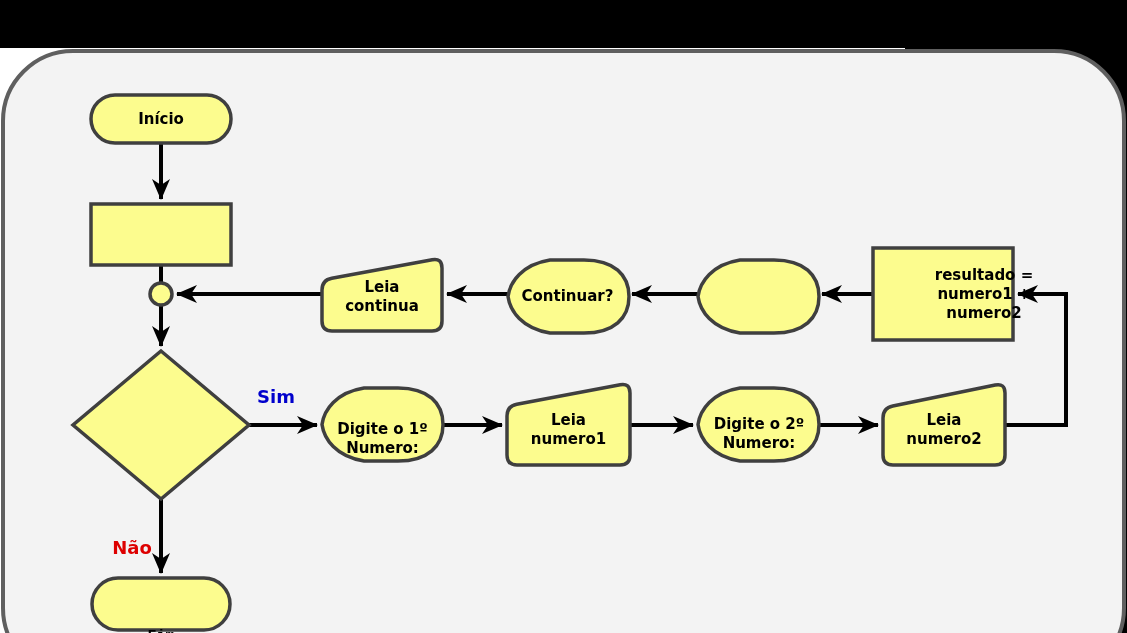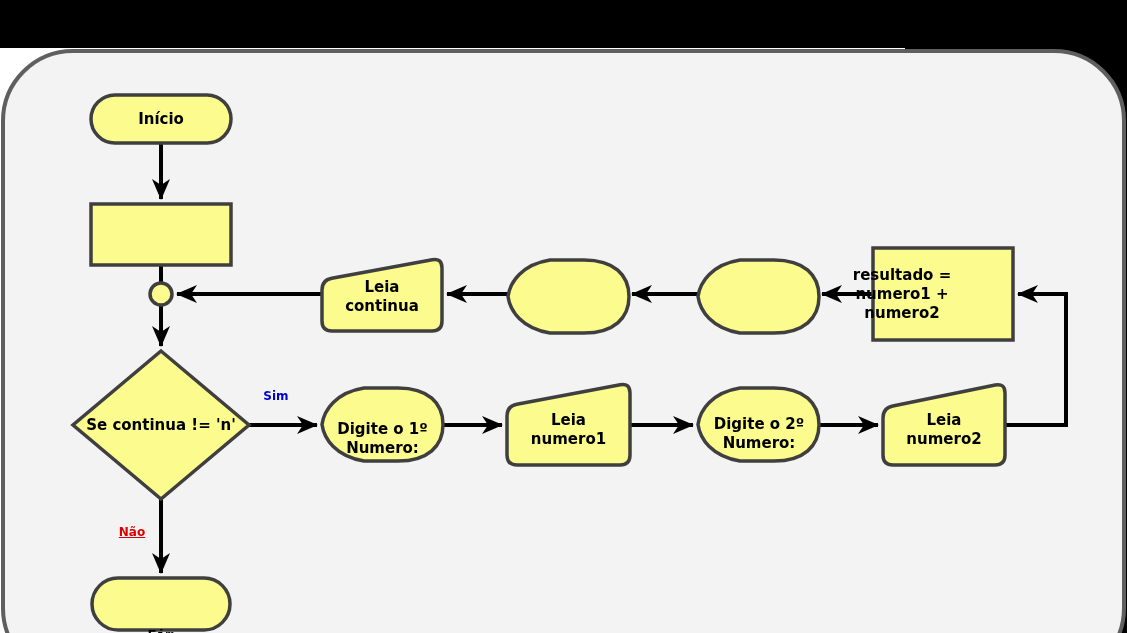--- a/index.html
+++ b/index.html
@@ -54,21 +54,21 @@
     color: #000000;
     white-space: pre-line;
     pointer-events: none;
   }
   .branch-label {
     position: absolute;
     display: flex;
     align-items: center;
     justify-content: center;
     font-weight: bold;
-    font-size: 12px;
+    font-size: 18px;
     pointer-events: none;
   }
   #sim-label { color: #0000CC; }
   #nao-label { color: #DD0000; }
 </style>
 </head>
 <body>
 
 <div id="stage">
   <div id="canvas-frame"></div>
@@ -122,41 +122,41 @@
                L 442,273 Q 442,283 432,283 L 332,283 Q 322,283 322,273 Z"></path>
 
       <rect class="node-shape" x="873" y="200" width="140" height="92"></rect>
       <rect class="node-shape" x="92" y="530" width="138" height="52" rx="26" ry="26"></rect>
     </g>
   </svg>
 
   <div class="node-label" style="left:91px; top:47px; width:140px; height:48px;">Início</div>
 
 
-  <div class="node-label" style="left:73px; top:303px; width:176px; height:148px;">Se continua != 'n'</div>
 
   <div class="node-label" style="left:322px; top:354px; width:121px; height:73px;">Digite o 1º
 Numero:</div>
 
   <div class="node-label" style="left:507px; top:346px; width:123px; height:71px;">Leia
 numero1</div>
 
   <div class="node-label" style="left:698px; top:349px; width:122px; height:73px;">Digite o 2º
 Numero:</div>
 
   <div class="node-label" style="left:883px; top:346px; width:122px; height:71px;">Leia
 numero2</div>
 
-  <div class="node-label" style="left:832px; top:200px; width:140px; height:92px;">resultado =
+  <div class="node-label" style="left:914px; top:200px; width:140px; height:92px;">resultado =
 numero1 +
 numero2</div>
 
 
+  <div class="node-label" style="left:508px; top:212px; width:119px; height:73px;">Continuar?</div>
 
   <div class="node-label" style="left:322px; top:214px; width:120px; height:69px;">Leia
 continua</div>
 
   <div class="node-label" style="left:92px; top:562px; width:138px; height:52px;font-family:Liberation Mono, monospace;">Fim</div>
 
   <div class="branch-label" id="sim-label" style="left:252px; top:338px; width:48px; height:20px;">Sim</div>
 
-  <div class="branch-label" id="nao-label" style="left:108px; top:474px; width:48px; height:20px;text-decoration:underline;">Não</div>
+  <div class="branch-label" id="nao-label" style="left:108px; top:489px; width:48px; height:20px;">Não</div>
 </div>
 
 </body></html>

